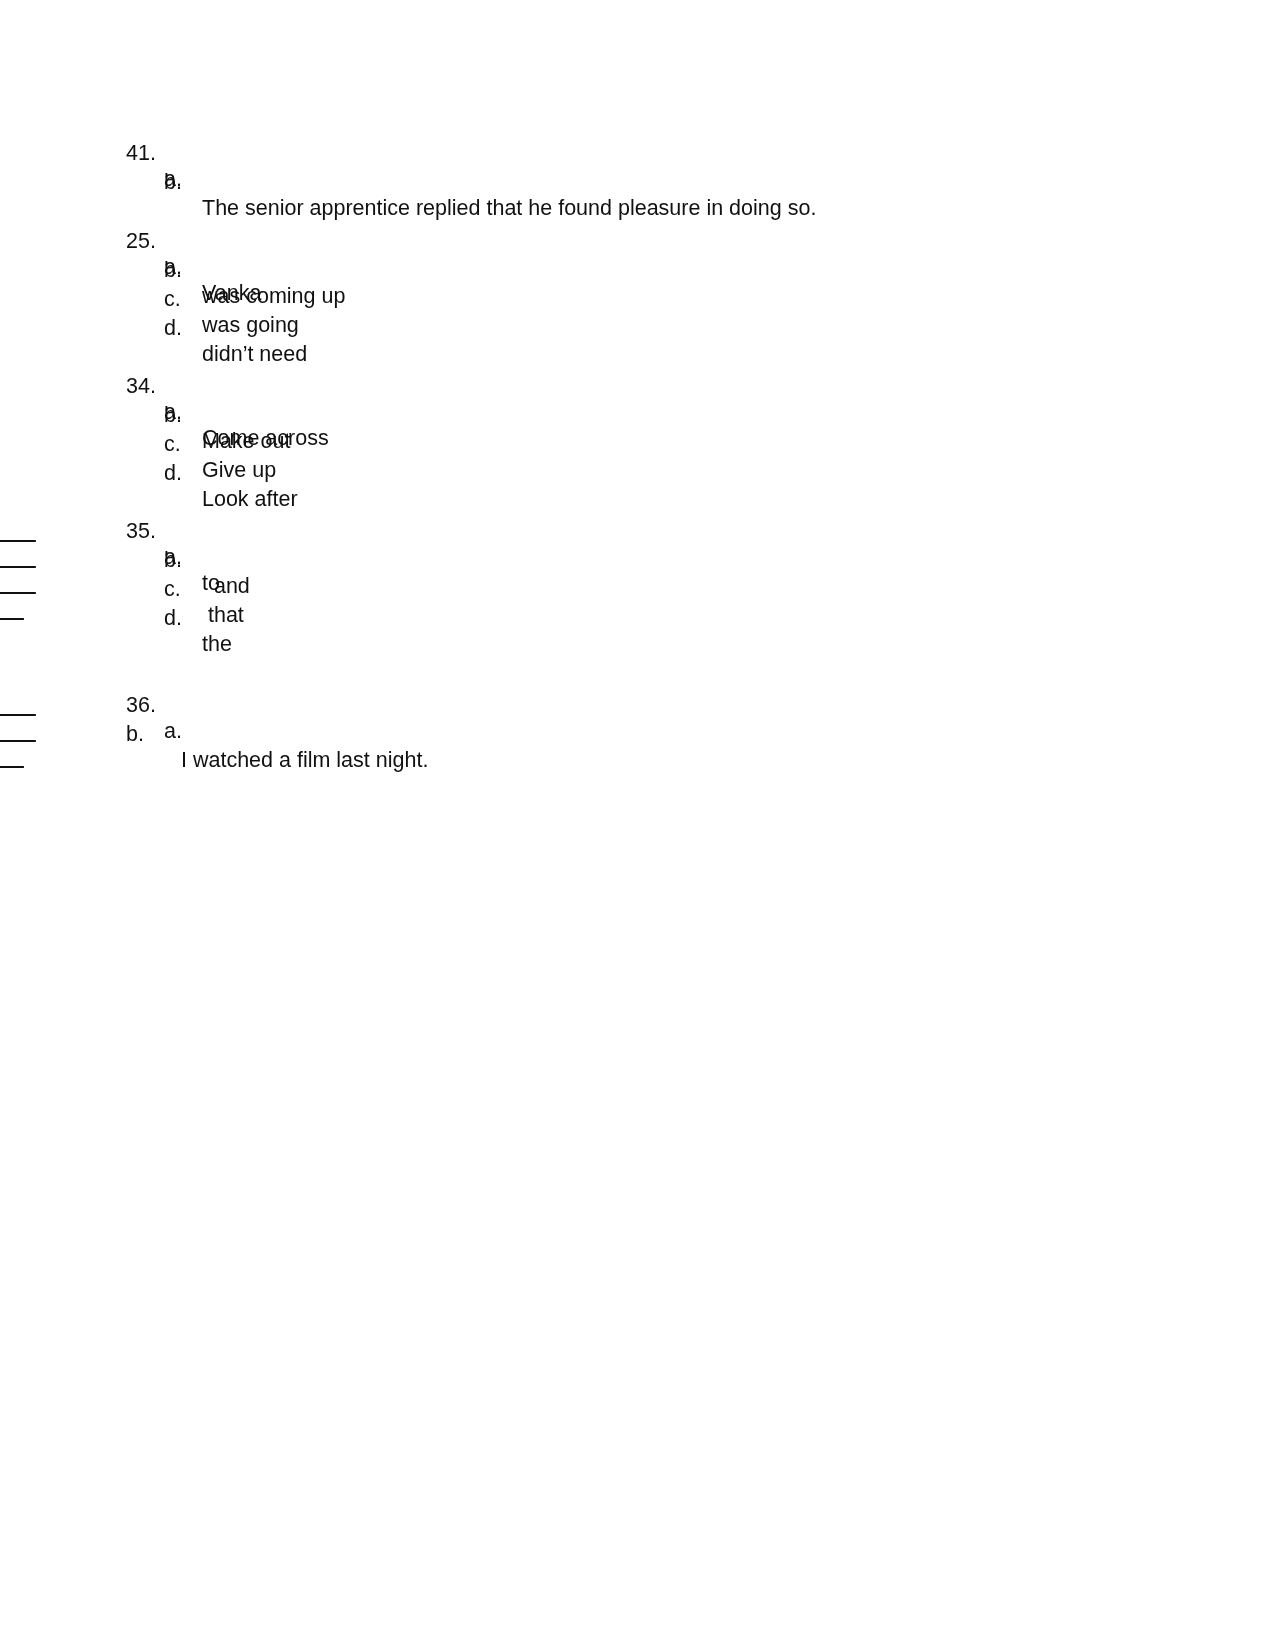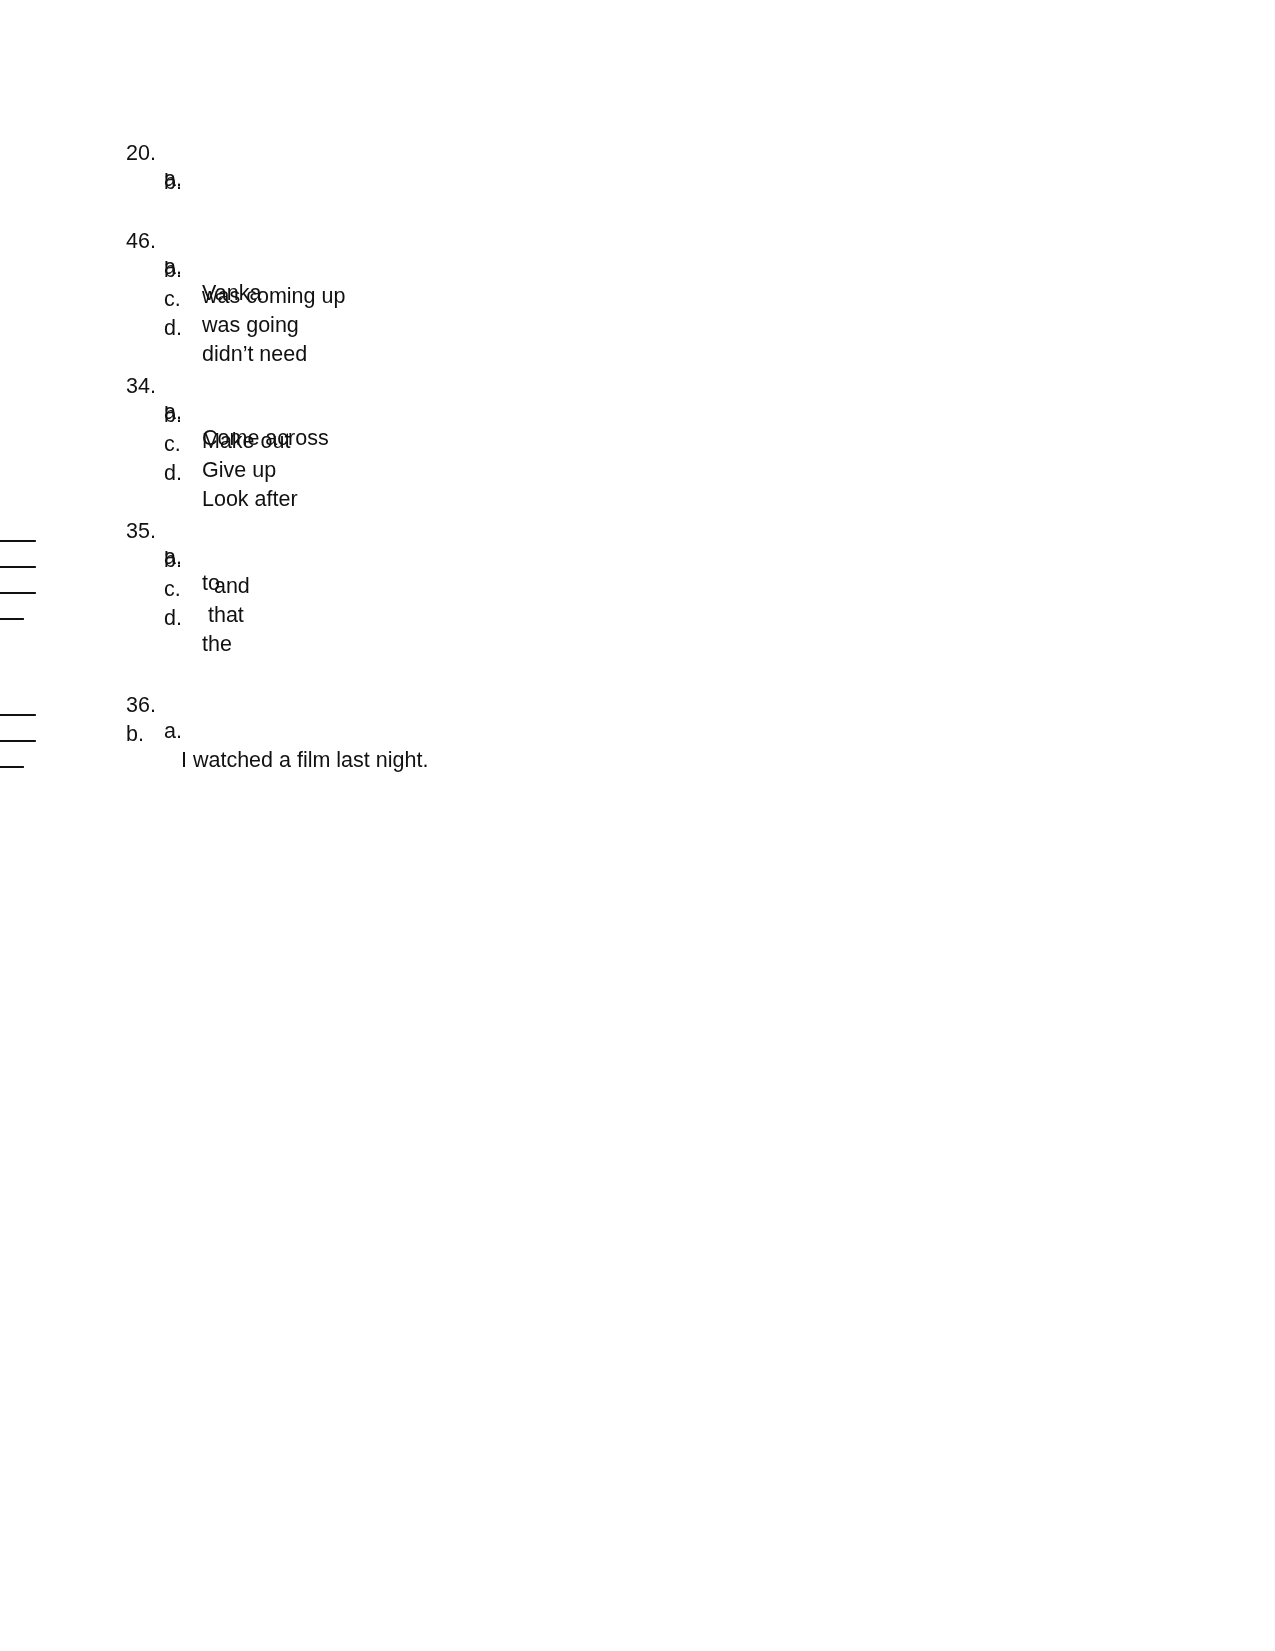--- a/index.html
+++ b/index.html
@@ -16,31 +16,32 @@
   .let36b { position: absolute; left: 126px; }
   .txt36b { position: absolute; left: 181px; }
 </style>
 </head>
 <body>
 
 <div class="page">
 
   <div>
     <div class="line" style="top:114px;width:100%;">
-      <span class="num">20.</span>
+      <span class="num">41.</span>
       <span class="let">a.</span>
     </div>
     <div class="line" style="top:143px;width:100%;">
       <span class="let">b.</span>
+      <span class="txt">The senior apprentice replied that he found pleasure in doing so.</span>
     </div>
   </div>
 
   <div>
     <div class="line" style="top:202px;width:100%;">
-      <span class="num">46.</span>
+      <span class="num">25.</span>
       <span class="let">a.</span>
       <span class="txt">Vanka</span>
     </div>
     <div class="line" style="top:231px;width:100%;">
       <span class="let">b.</span>
       <span class="txt">was coming up</span>
     </div>
     <div class="line" style="top:260px;width:100%;">
       <span class="let">c.</span>
       <span class="txt">was going</span>

